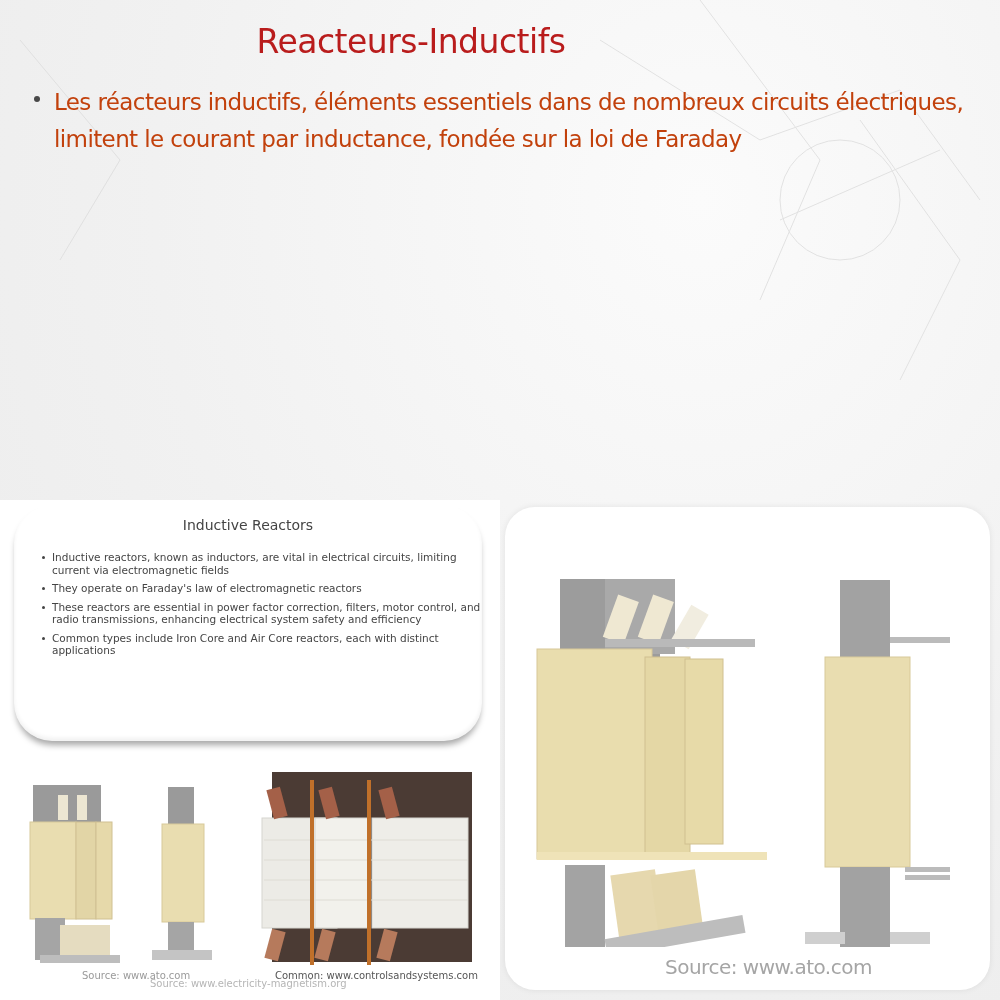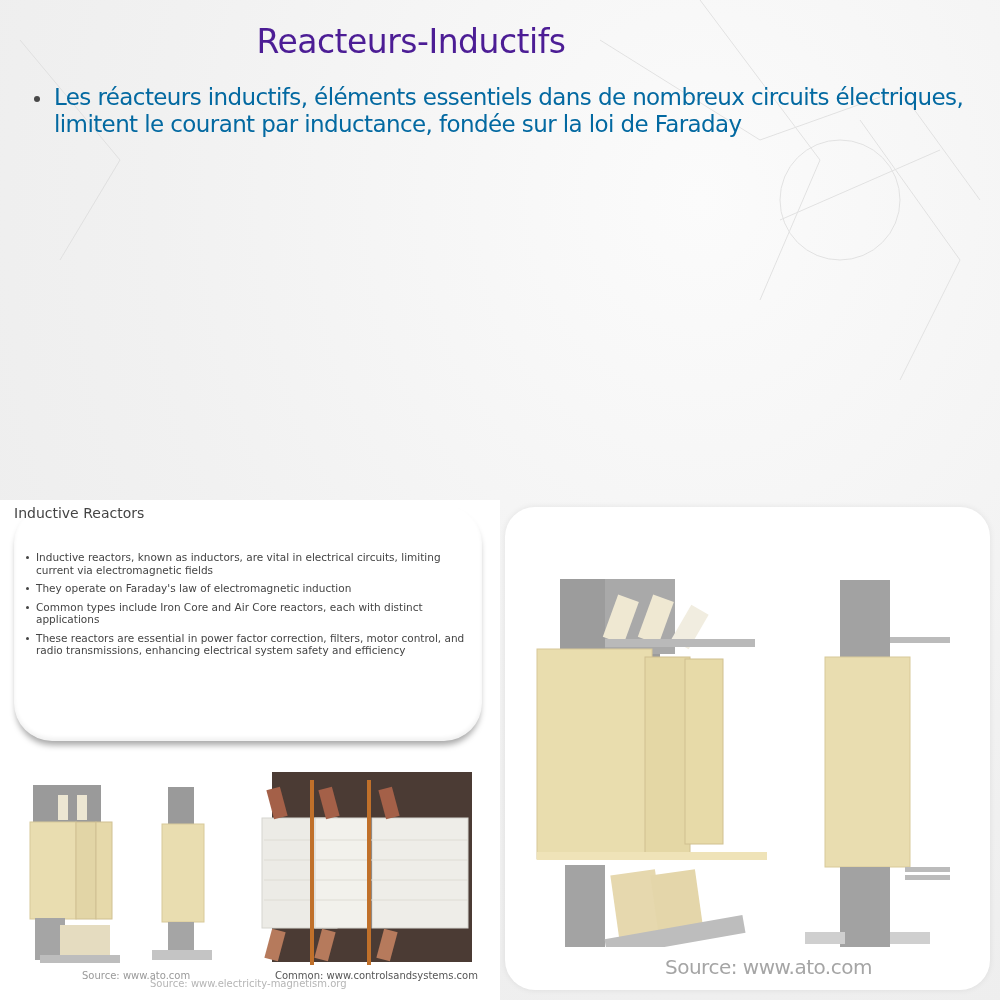--- a/index.html
+++ b/index.html
@@ -5,48 +5,48 @@
   html, body { margin:0; padding:0; }
   body {
     width:1000px; height:1000px; overflow:hidden; position:relative;
     background: radial-gradient(ellipse at 70% 20%, #fbfbfb 0%, #f1f1f1 55%, #ebebeb 100%);
     font-family: "DejaVu Sans", "Liberation Sans", sans-serif;
     color:#4a4a4a;
   }
   .bg-lines { position:absolute; inset:0; pointer-events:none; }
   .title {
     position:absolute; top:22px; left:0; width:822px; text-align:center;
-    font-size:33px; color:#4c1d95; letter-spacing:-0.5px; font-weight:400;
+    font-size:33px; color:#b91c1c; letter-spacing:-0.5px; font-weight:400;
   }
   .main-bullets {
     position:absolute; top:84px; left:30px; width:950px;
     margin:0; padding:0; list-style:none;
   }
   .main-bullets li {
-    position:relative; padding-left:24px; font-size:23px; line-height:27px;
-    color:#0369a1; margin-bottom:11px; letter-spacing:-0.6px;
+    position:relative; padding-left:24px; font-size:23px; line-height:37px;
+    color:#c2410c; margin-bottom:11px; letter-spacing:-0.6px;
   }
   .main-bullets li .dot {
     position:absolute; left:4px; top:12px; width:6px; height:6px; border-radius:50%; background:#484848;
   }
   
   .left-card {
     position:absolute; left:0px; top:500px; width:500px; height:500px;
     background:#ffffff;
   }
   .text-panel {
     position:absolute; left:14px; top:505px; width:468px; height:236px;
     background:#fff; border-radius:38px;
     box-shadow: 0 6px 6px -2px rgba(0,0,0,0.35), inset 0 -3px 4px rgba(0,0,0,0.06);
   }
   .panel-title {
-    position:absolute; top:0; left:0; width:100%; text-align:left;
+    position:absolute; top:12px; left:0; width:100%; text-align:center;
     font-size:14px; color:#444;
   }
-  .panel-bullets { position:absolute; top:46px; left:10px; width:455px; margin:0; padding:0; list-style:none; }
+  .panel-bullets { position:absolute; top:46px; left:26px; width:455px; margin:0; padding:0; list-style:none; }
   .panel-bullets li {
     position:relative; padding-left:12px; font-size:10.5px; line-height:12.5px; color:#444; margin-bottom:6px;
   }
   .panel-bullets li .dot { position:absolute; left:2px; top:5px; width:3px; height:3px; background:#444; border-radius:50%; }
   .photo-row { position:absolute; left:0; top:750px; width:500px; height:250px; }
   .source { position:absolute; font-size:10px; color:#9a9a9a; white-space:nowrap; }
   .right-card {
     position:absolute; left:505px; top:507px; width:485px; height:483px;
     background:#fff; border-radius:30px;
     box-shadow: 0 0 6px rgba(0,0,0,0.08);
@@ -74,23 +74,23 @@
 <ul class="main-bullets">
   <li><span class="dot"></span><span>Les réacteurs inductifs, éléments essentiels dans de nombreux circuits électriques, limitent le courant par inductance, fondée sur la loi de Faraday</span></li>
 </ul>
 
 <div class="left-card"></div>
 
 <div class="text-panel">
   <div class="panel-title">Inductive Reactors</div>
   <ul class="panel-bullets">
     <li><span class="dot"></span><span>Inductive reactors, known as inductors, are vital in electrical circuits, limiting current via electromagnetic fields</span></li>
-    <li><span class="dot"></span><span>They operate on Faraday's law of electromagnetic induction</span></li>
+    <li><span class="dot"></span><span>They operate on Faraday's law of electromagnetic reactors</span></li>
+    <li><span class="dot"></span><span>These reactors are essential in power factor correction, filters, motor control, and radio transmissions, enhancing electrical system safety and efficiency</span></li>
     <li><span class="dot"></span><span>Common types include Iron Core and Air Core reactors, each with distinct applications</span></li>
-    <li><span class="dot"></span><span>These reactors are essential in power factor correction, filters, motor control, and radio transmissions, enhancing electrical system safety and efficiency</span></li>
   </ul>
 </div>
 
 <div class="photo-row">
   <svg width="500" height="250" viewBox="0 0 500 250">
 
     <g>
       <rect x="33" y="35" width="68" height="38" fill="#9a9a9a"></rect>
       <rect x="58" y="45" width="10" height="25" fill="#ece6d2"></rect>
       <rect x="77" y="45" width="10" height="25" fill="#ece6d2"></rect>

